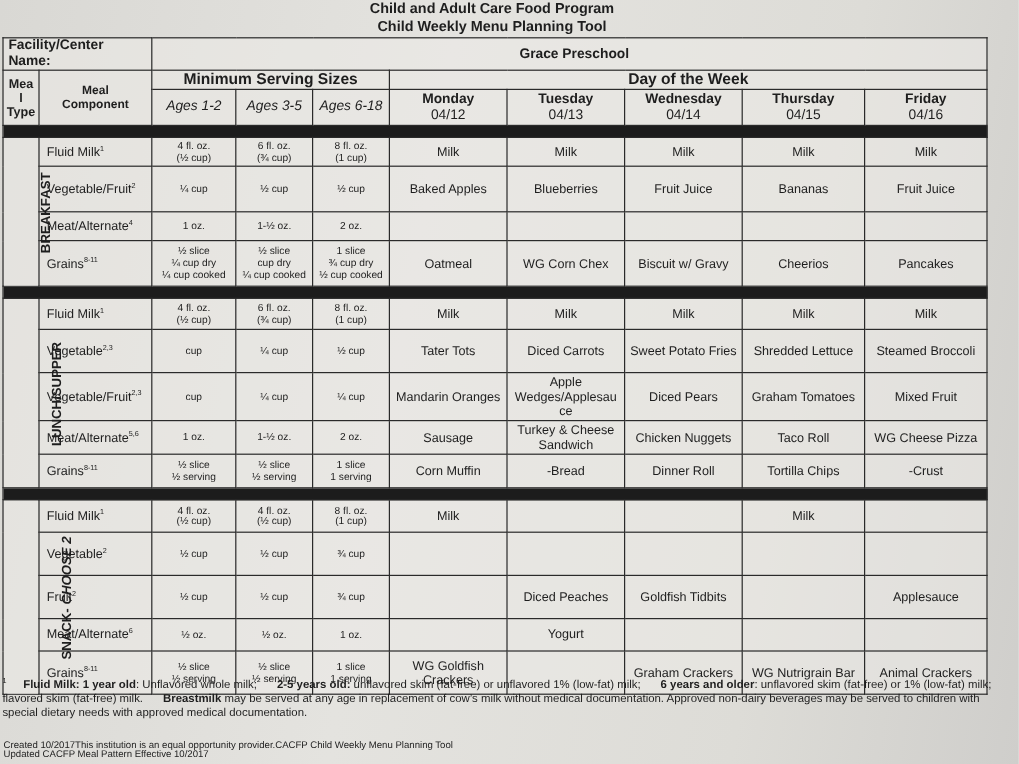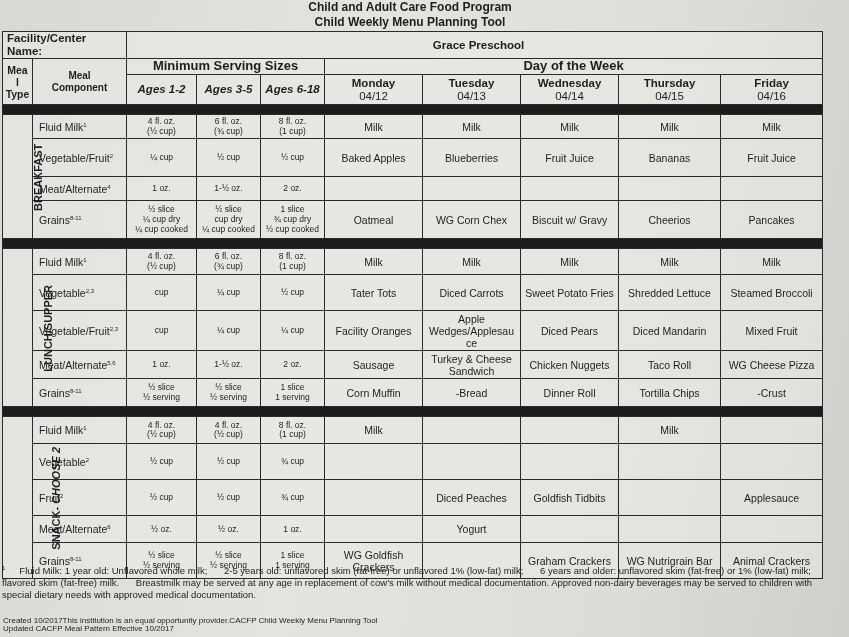--- a/index.html
+++ b/index.html
@@ -12,33 +12,33 @@
   .t1 { top:0px; }
   .t2 { top:15px; }
   table.menu {
     position:absolute; left:2px; top:31px; width:820px;
     border-collapse:collapse; table-layout:fixed; font-size:10.5px;
   }
   table.menu td { border:1px solid #2a2a2a; text-align:center; vertical-align:middle; padding:0 2px; line-height:1.15; background:rgba(236,235,231,0.55); }
   .hdr { font-weight:bold; font-size:13px; }
   .fac-label { font-weight:bold; font-size:11.5px; text-align:left !important; padding-left:4px !important; }
   .fac-value { font-weight:bold; font-size:11.5px; text-align:left; padding-left:10px !important; }
-  .ages { font-weight:bold; font-style:italic; font-size:11.5px; }
+  .ages { font-weight:normal; font-style:italic; font-size:11.5px; }
   .day { font-size:11.5px; }
   .day b { display:block; font-weight:bold; }
   .sep td { background:#1c1c1c !important; height:9px; padding:0; border-color:#1c1c1c; }
   .comp { text-align:left !important; padding-left:6px !important; font-size:10.5px; }
   .comp sup { font-size:6px; }
   .size { font-size:8.5px; }
   .food { font-size:10.5px; }
   .mealtype { width:30px; position:relative; }
   .vert { transform:rotate(-90deg); white-space:nowrap; font-weight:bold; font-size:11px; display:inline-block; }
   .vert i { font-style:italic; }
   .foot { position:absolute; left:2px; width:830px; font-size:9.5px; line-height:12px; }
-  .foot b { font-weight:normal;padding-left:14px; }
+  .foot b { font-weight:bold;padding-left:14px; }
   .f1 { top:562px; }
   .upd { position:absolute; left:3px; font-size:8px; }
   .u1 { top:624px; }
   .u2 { top:616px; }
 </style>
 </head>
 <body>
 
 <div class="title t1">Child and Adult Care Food Program</div>
 <div class="title t2">Child Weekly Menu Planning Tool</div>
@@ -151,24 +151,24 @@
         <td class="food">Diced Carrots</td>
         <td class="food">Sweet Potato Fries</td>
         <td class="food">Shredded Lettuce</td>
         <td class="food">Steamed Broccoli</td>
       </tr>
       <tr style="height: 40px;">
         <td class="comp"><span>Vegetable/Fruit</span><sup>2,3</sup></td>
         <td class="size">cup</td>
         <td class="size">¼ cup</td>
         <td class="size">¼ cup</td>
-        <td class="food">Facility Oranges</td>
+        <td class="food">Mandarin Oranges</td>
         <td class="food">Apple Wedges/Applesau ce</td>
         <td class="food">Diced Pears</td>
-        <td class="food">Diced Mandarin</td>
+        <td class="food">Graham Tomatoes</td>
         <td class="food">Mixed Fruit</td>
       </tr>
       <tr style="height: 28px;">
         <td class="comp"><span>Meat/Alternate</span><sup>5,6</sup></td>
         <td class="size">1 oz.</td>
         <td class="size">1-½ oz.</td>
         <td class="size">2 oz.</td>
         <td class="food">Sausage</td>
         <td class="food">Turkey &amp; Cheese Sandwich</td>
         <td class="food">Chicken Nuggets</td>

